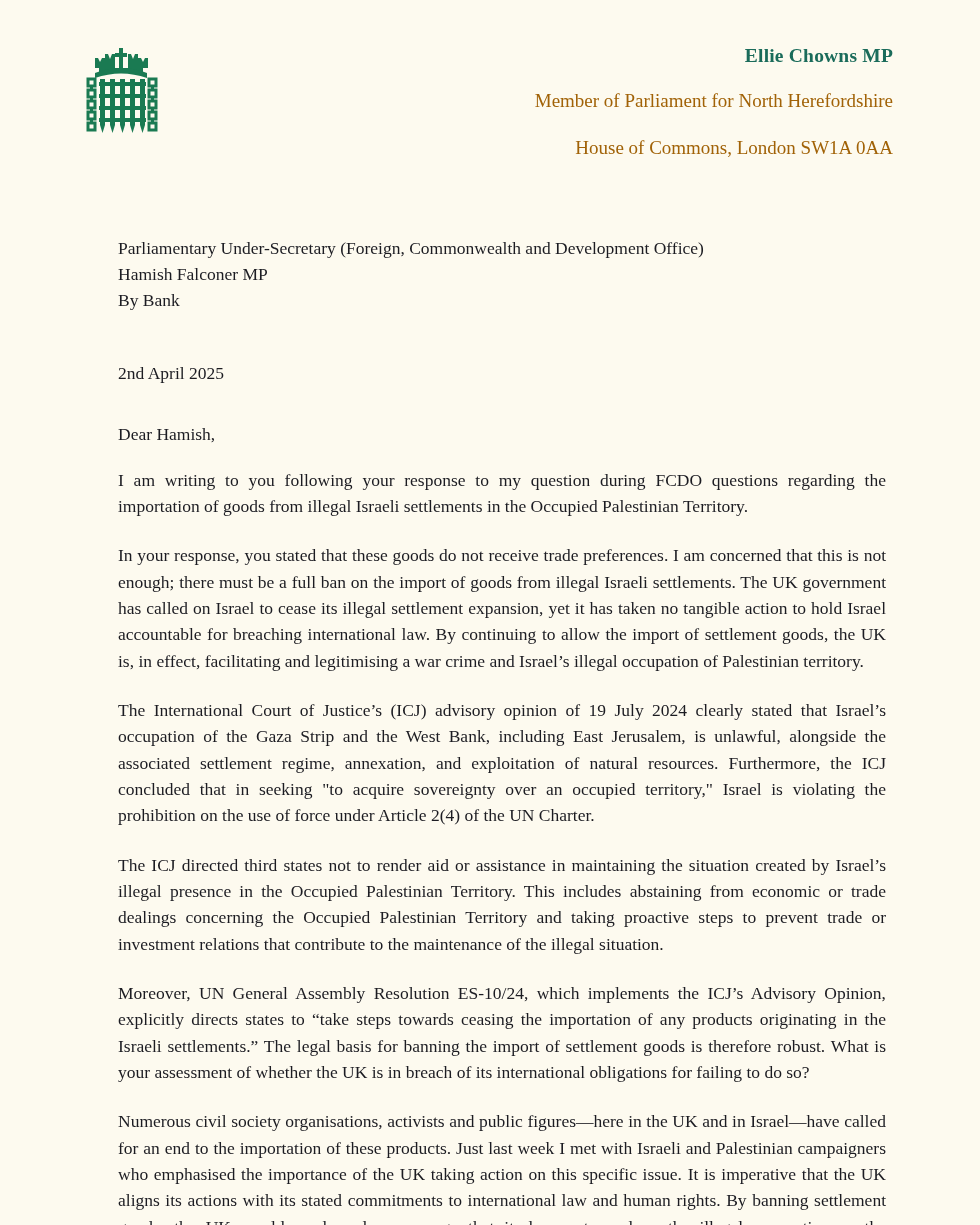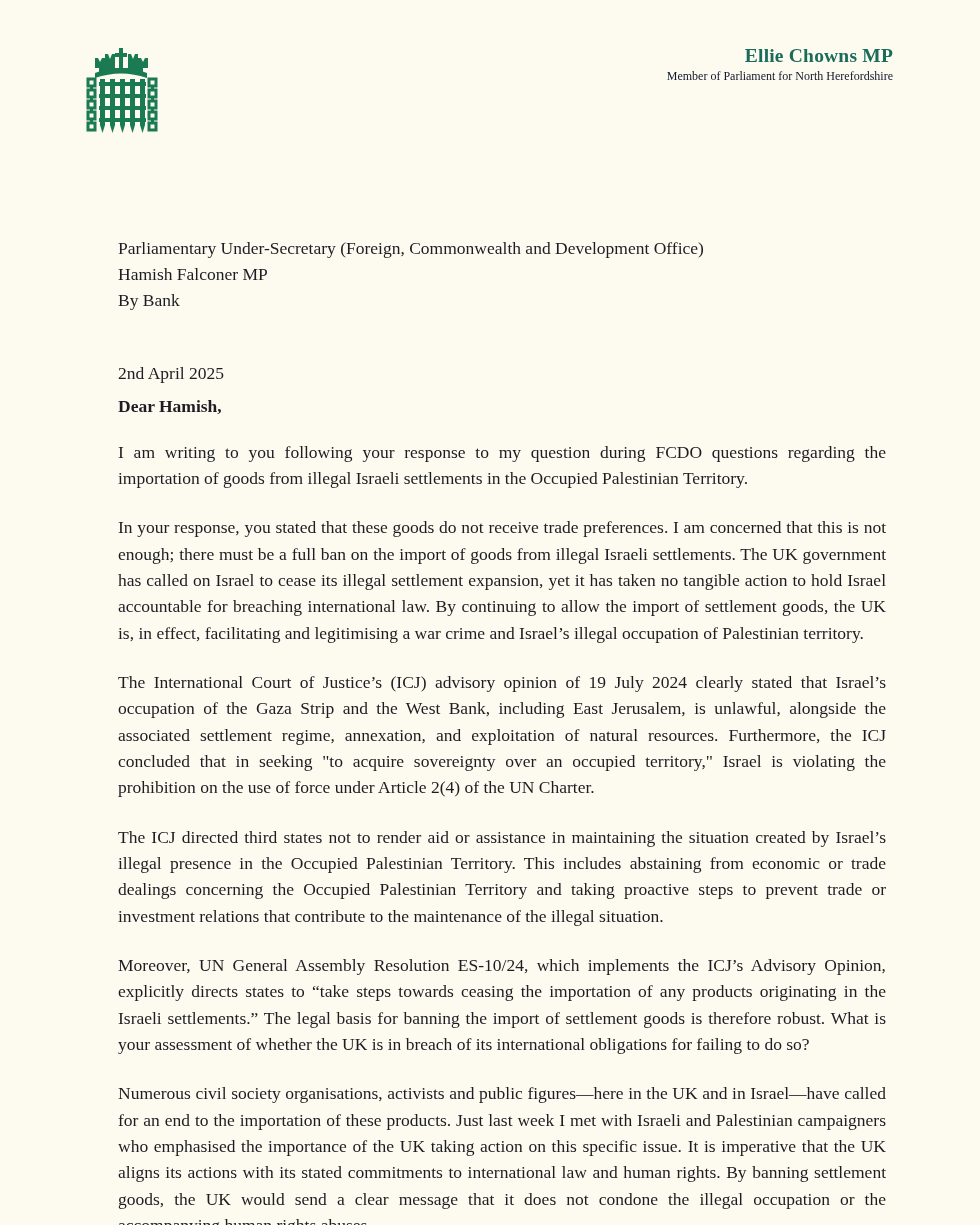--- a/index.html
+++ b/index.html
@@ -45,24 +45,25 @@
   }
   .lh-name {
     font-weight: bold;
     font-size: 19.5px;
     color: #1a6b5a;
     letter-spacing: 0.2px;
     line-height: 1.25;
     white-space: nowrap;
   }
   .lh-line {
-    font-size: 12px;
-    color: #0f172a;
+    font-size: 19px;
+    color: #a16207;
     line-height: 1.42;
     white-space: nowrap;
+    margin-top: 20px;
   }
 
   
   .content {
     position: absolute;
     left: 118px;
     top: 236px;
     width: 768px;
   }
 
@@ -73,22 +74,21 @@
   .recipient div { white-space: nowrap; }
 
   .date {
     text-align: left;
     font-size: 17.5px;
     margin-top: 49px;
   }
 
   .salutation {
     font-size: 17.5px;
-    margin-top: 12px;
-    font-weight: bold;
+    margin-top: 40px;
   }
 
   .letter-body {
     margin-top: 22px;
   }
   .letter-body p {
     font-size: 17.5px;
     line-height: 1.505;
     text-align: justify;
     margin: 12px 0 23px 0;
@@ -153,20 +153,21 @@
           <rect x="76" y="55" width="3" height="5"></rect>
           <rect x="76" y="66" width="3" height="5"></rect>
           <rect x="76" y="77" width="3" height="5"></rect>
         </g>
       </svg>
     </div>
 
     <div class="letterhead-text">
       <div class="lh-name">Ellie Chowns MP</div>
       <div class="lh-line">Member of Parliament for North Herefordshire</div>
+      <div class="lh-line">House of Commons, London SW1A 0AA</div>
     </div>
 
   </div>
 
   <div class="content">
 
     <div class="recipient">
       <div>Parliamentary Under-Secretary (Foreign, Commonwealth and Development Office)</div>
       <div>Hamish Falconer MP</div>
       <div>By Bank</div>

